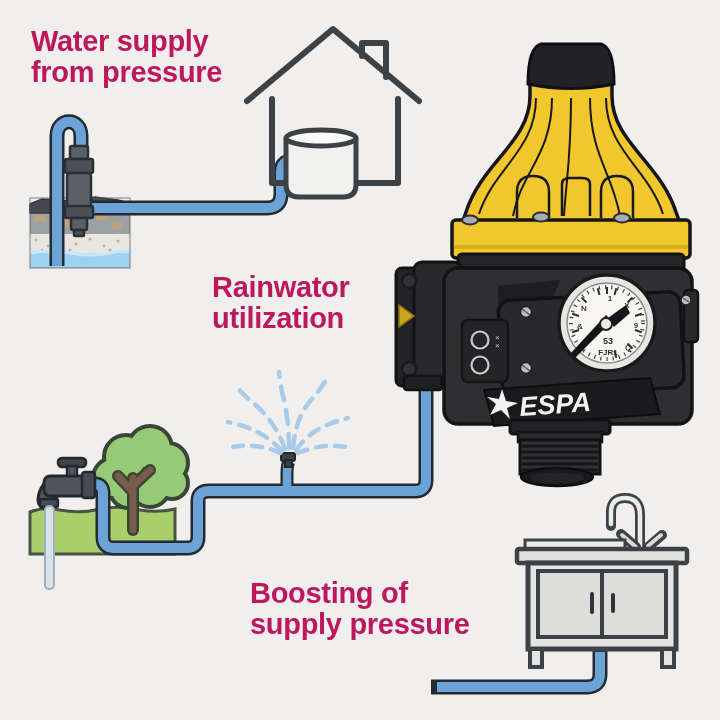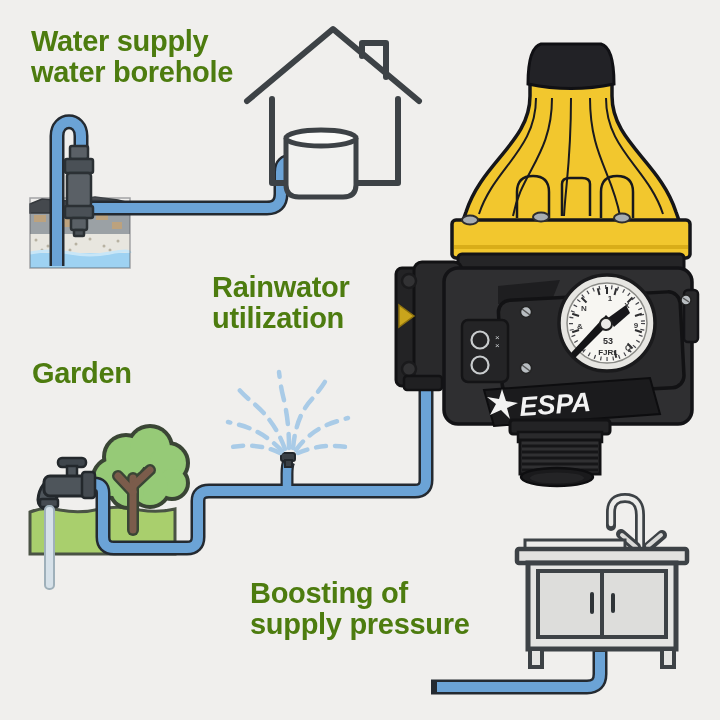--- a/index.html
+++ b/index.html
@@ -5,21 +5,21 @@
   html,body{margin:0;padding:0;}
   #stage{
     position:relative;width:720px;height:720px;overflow:hidden;
     background:#f0efed;
     font-family:"Liberation Sans", sans-serif;
   }
   #scene-svg{position:absolute;left:0;top:0;}
   .label{
     position:absolute;
     font-weight:700;font-size:29px;line-height:31px;
-    letter-spacing:-0.3px;color:#4d7c0f;white-space:nowrap;
+    letter-spacing:-0.3px;color:#be185d;white-space:nowrap;
   }
   #label-borehole{left:31px;top:26px;}
   #label-rainwater{left:196px;top:272px;margin-left:16px;}
   #label-garden{left:32px;top:358px;}
   #label-boosting{left:250px;top:578px;width:256px;}
   svg text{font-family:"Liberation Sans", sans-serif;}
   .dial-glyph{font-size:8px;font-weight:700;fill:#3a3a3c;text-anchor:middle;}
 </style>
 </head>
 <body>
@@ -294,27 +294,26 @@
         <line x1="522" y1="470" x2="598" y2="470"></line>
       </g>
       <ellipse cx="557" cy="477" rx="36" ry="9" fill="#1a1a1c" stroke="#0e0e10" stroke-width="2.5"></ellipse>
       <ellipse cx="557" cy="478" rx="27" ry="5.5" fill="#242426"></ellipse>
     </g>
   </g>
 </svg>
 
   <div class="label" id="label-borehole">
     <div>Water supply</div>
-    <div>water borehole</div>
+    <div>from pressure</div>
   </div>
   <div class="label" id="label-rainwater">
     <div>Rainwator</div>
     <div>utilization</div>
   </div>
   <div class="label" id="label-garden">
-    <div>Garden</div>
   </div>
   <div class="label" id="label-boosting">
     <div>Boosting of</div>
     <div>supply pressure</div>
   </div>
 
 </div>
 
 </body></html>

